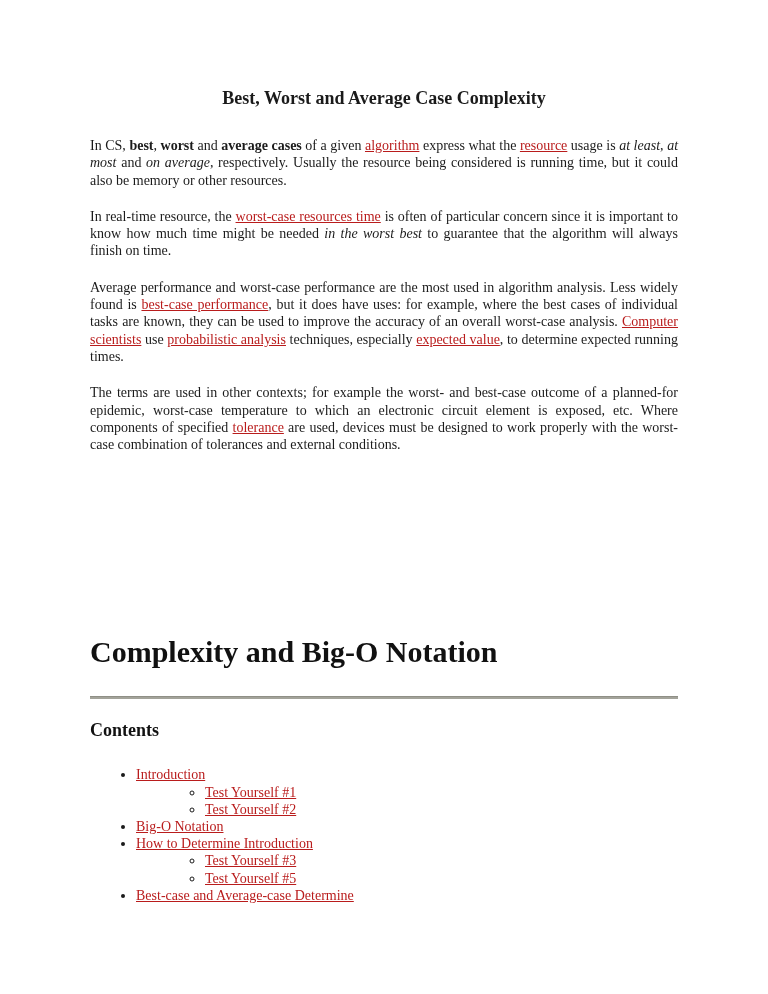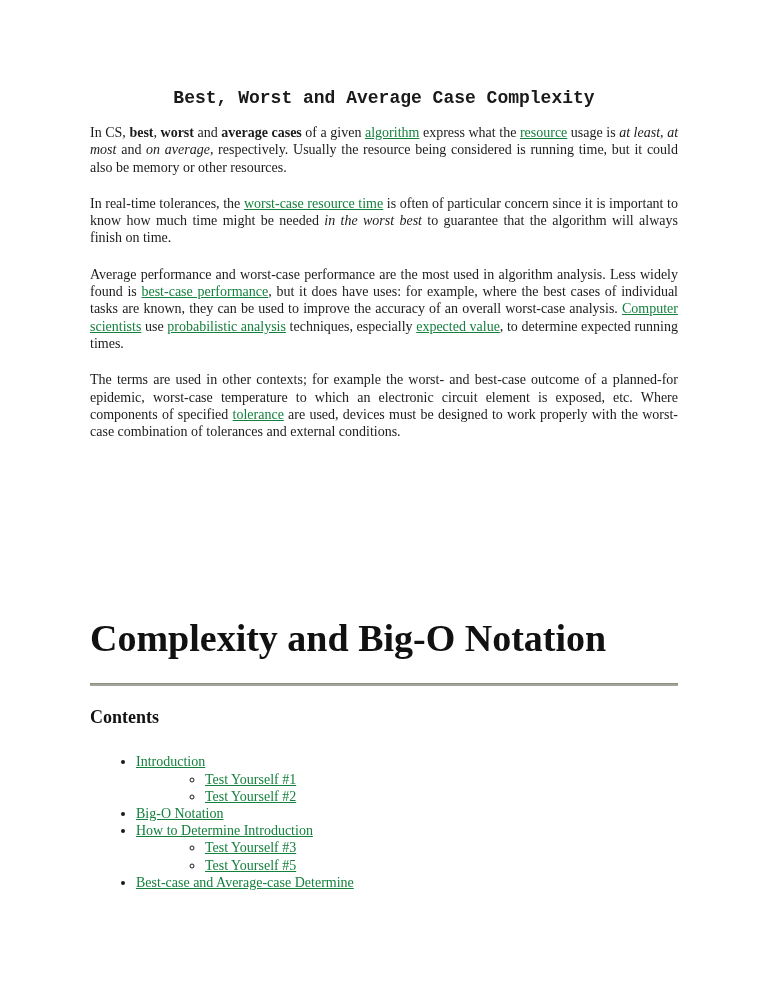--- a/index.html
+++ b/index.html
@@ -8,44 +8,44 @@
     width:768px; height:994px;
     background:#ffffff;
     font-family:"Liberation Serif", serif;
     color:#1b1b1b;
     overflow:hidden;
     margin:0 auto;
   }
   .content { padding:0 90px; }
 
   .doc-title {
-    font-family:Liberation Mono, monospace;
+    font-family:Liberation Serif, serif;
     font-weight:bold;
     font-size:18px;
     line-height:24px;
     text-align:center;
     color:#1a1a1a;
-    margin:86px 0 14px 0;
+    margin:86px 0 27px 0;
   }
 
   p.para {
     font-size:14px;
     line-height:17.3px;
     text-align:justify;
     margin:0 0 19px 0;
   }
 
-  .lnk { color:#15803d; text-decoration:underline; cursor:pointer; }
+  .lnk { color:#b91c1c; text-decoration:underline; cursor:pointer; }
   .b { font-weight:bold; }
   .i { font-style:italic; }
 
   h2.section-heading {
     font-family:"Liberation Serif", serif;
     font-weight:bold;
-    font-size:38px;
+    font-size:30px;
     line-height:37px;
     margin:180px 0 0 0;
     color:#111111;
   }
 
   hr.divider {
     border:none;
     height:2px;
     background:#a3a39a;
     border-top:1px solid #8f8f86;
@@ -77,21 +77,21 @@
 </style>
 </head>
 <body>
 
 <div class="page">
   <div class="content">
 
     <h1 class="doc-title">Best, Worst and Average Case Complexity</h1>
 
     <p class="para"><span>In CS, </span><span class="b">best</span><span>, </span><span class="b">worst</span><span> and </span><span class="b">average cases</span><span> of a given </span><a href="#" class="lnk">algorithm</a><span> express what the </span><a href="#" class="lnk">resource</a><span> usage is </span><span class="i">at least</span><span>, </span><span class="i">at most</span><span> and </span><span class="i">on average</span><span>, respectively. Usually the resource being considered is running time, but it could also be memory or other resources.</span></p>
-    <p class="para"><span>In real-time tolerances, the </span><a href="#" class="lnk">worst-case resource time</a><span> is often of particular concern since it is important to know how much time might be needed </span><span class="i">in the worst best</span><span> to guarantee that the algorithm will always finish on time.</span></p>
+    <p class="para"><span>In real-time resource, the </span><a href="#" class="lnk">worst-case resources time</a><span> is often of particular concern since it is important to know how much time might be needed </span><span class="i">in the worst best</span><span> to guarantee that the algorithm will always finish on time.</span></p>
     <p class="para"><span>Average performance and worst-case performance are the most used in algorithm analysis. Less widely found is </span><a href="#" class="lnk">best-case performance</a><span>, but it does have uses: for example, where the best cases of individual tasks are known, they can be used to improve the accuracy of an overall worst-case analysis. </span><a href="#" class="lnk">Computer scientists</a><span> use </span><a href="#" class="lnk">probabilistic analysis</a><span> techniques, especially </span><a href="#" class="lnk">expected value</a><span>, to determine expected running times.</span></p>
     <p class="para"><span>The terms are used in other contexts; for example the worst- and best-case outcome of a planned-for epidemic, worst-case temperature to which an electronic circuit element is exposed, etc. Where components of specified </span><a href="#" class="lnk">tolerance</a><span> are used, devices must be designed to work properly with the worst-case combination of tolerances and external conditions.</span></p>
 
     <h2 class="section-heading">Complexity and Big-O Notation</h2>
 
     <hr class="divider">
 
     <h3 class="contents-heading">Contents</h3>
 
     <ul class="toc">

